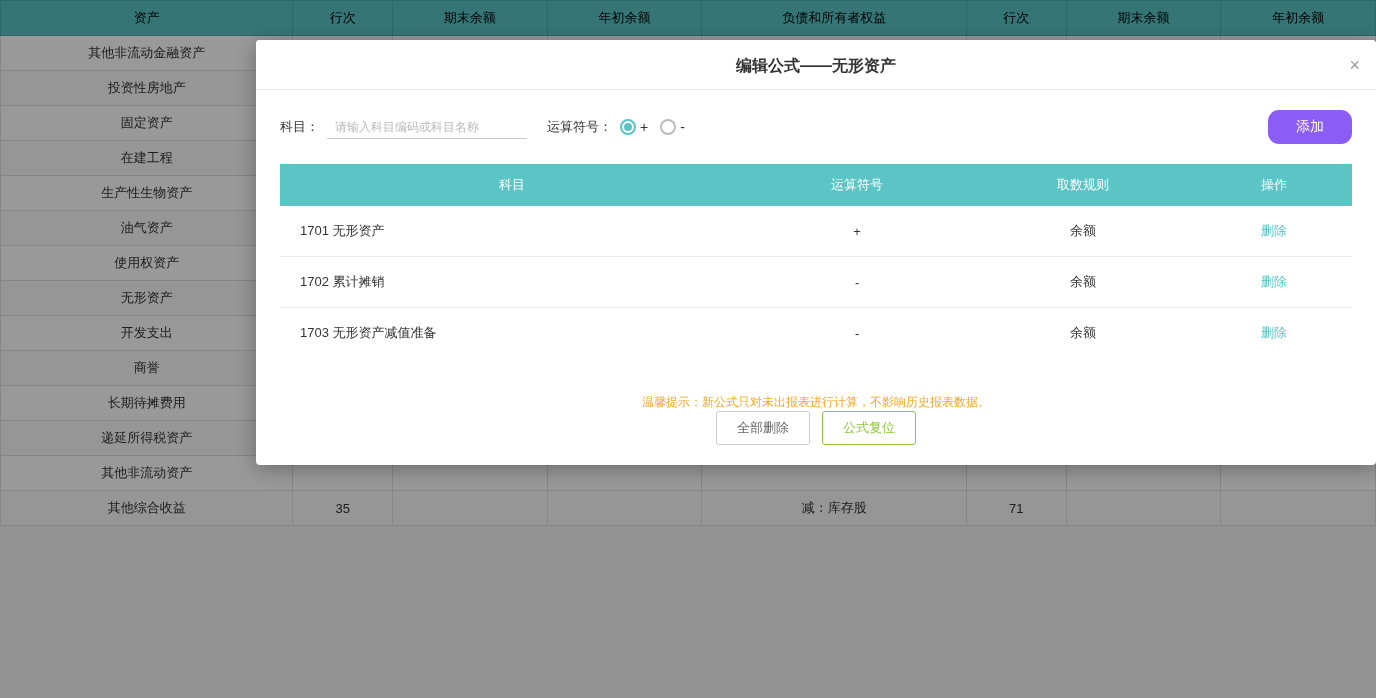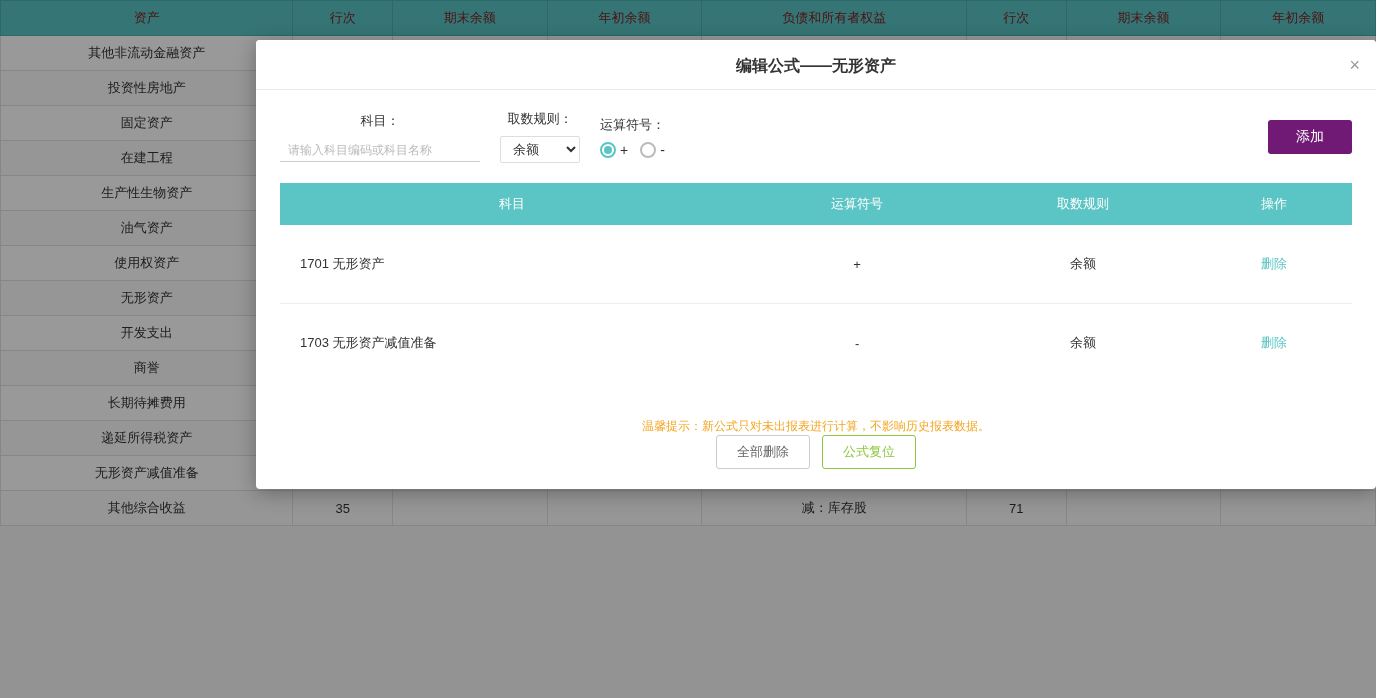--- a/index.html
+++ b/index.html
@@ -23,21 +23,21 @@
 
     .bg-table {
       width: 100%;
       border-collapse: collapse;
       font-size: 13px;
       color: #333;
     }
 
     .bg-table th {
       background: #5bc4c4;
-      color: #7f1d1d;
+      color: #000000;
       padding: 8px 10px;
       border: 1px solid #4ab0b0;
       font-weight: normal;
       text-align: center;
     }
 
     .bg-table td {
       padding: 8px 10px;
       border: 1px solid #e0e0e0;
       color: #333;
@@ -110,21 +110,20 @@
       display: flex;
       align-items: center;
       gap: 20px;
       margin-bottom: 20px;
     }
 
     .form-item {
       display: flex;
       align-items: center;
       gap: 8px;
-      flex-direction: column;
     }
 
     .form-label {
       color: #333;
       white-space: nowrap;
       font-size: 13px;
     }
 
     .form-input {
       border: none;
@@ -197,25 +196,25 @@
     .radio-circle.unchecked {
       border-color: #bbb;
     }
 
     .radio-label {
       font-size: 14px;
       color: #333;
     }
 
     .btn-add {
-      background: #701a75;
+      background: #8b5cf6;
       color: #fff;
       border: none;
       padding: 8px 28px;
-      border-radius: 3px;
+      border-radius: 11px;
       font-size: 14px;
       cursor: pointer;
       margin-left: auto;
     }
 
     
     .data-table {
       width: 100%;
       border-collapse: collapse;
       font-size: 13px;
@@ -223,21 +222,21 @@
 
     .data-table thead tr th {
       background: #5bc4c4;
       color: #fff;
       padding: 12px 16px;
       text-align: center;
       font-weight: normal;
     }
 
     .data-table tbody tr td {
-      padding: 30px 16px;
+      padding: 16px 16px;
       border-bottom: 1px solid #eeeeee;
       text-align: center;
       color: #333;
     }
 
     .data-table tbody tr:last-child td {
       border-bottom: none;
     }
 
     .data-table tbody tr td:first-child {
@@ -419,21 +418,21 @@
           <td>递延所得税资产</td>
           <td></td>
           <td></td>
           <td></td>
           <td></td>
           <td></td>
           <td></td>
           <td></td>
         </tr>
         <tr>
-          <td>无形资产减值准备</td>
+          <td>其他非流动资产</td>
           <td></td>
           <td></td>
           <td></td>
           <td></td>
           <td></td>
           <td></td>
           <td></td>
         </tr>
         <tr>
           <td>其他综合收益</td>
@@ -458,30 +457,20 @@
     </div>
 
     <div class="modal-body">
 
       <div class="form-row">
         <div class="form-item">
           <span class="form-label">科目：</span>
           <input class="form-input" type="text" placeholder="请输入科目编码或科目名称" style="">
         </div>
 
-        <div class="form-item">
-          <span class="form-label">取数规则：</span>
-          <div class="form-select-wrap">
-            <select class="form-select">
-              <option>余额</option>
-              <option>借方</option>
-              <option>贷方</option>
-            </select>
-          </div>
-        </div>
 
         <div class="form-item">
           <span class="form-label">运算符号：</span>
           <div class="radio-group">
             <label class="radio-item">
               <div class="radio-circle checked"></div>
               <span class="radio-label">+</span>
             </label>
             <label class="radio-item">
               <div class="radio-circle unchecked"></div>
@@ -503,20 +492,26 @@
           </tr>
         </thead>
         <tbody id="formula-table-body">
         <tr>
               <td>1701 无形资产</td>
               <td>+</td>
               <td>余额</td>
               <td><button class="btn-delete">删除</button></td>
             </tr>
             <tr>
+              <td>1702 累计摊销</td>
+              <td>-</td>
+              <td>余额</td>
+              <td><button class="btn-delete">删除</button></td>
+            </tr>
+            <tr>
               <td>1703 无形资产减值准备</td>
               <td>-</td>
               <td>余额</td>
               <td><button class="btn-delete">删除</button></td>
             </tr>
           </tbody>
       </table>
     </div>
 
     <div class="modal-footer">

